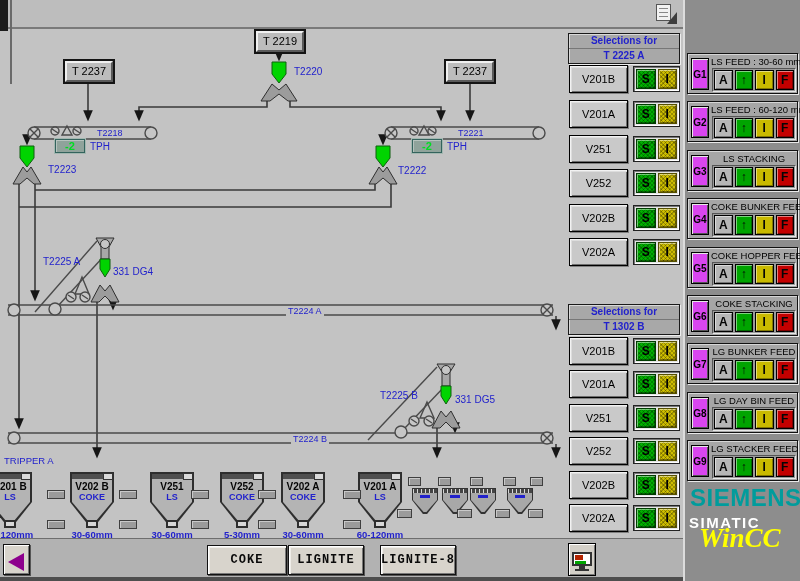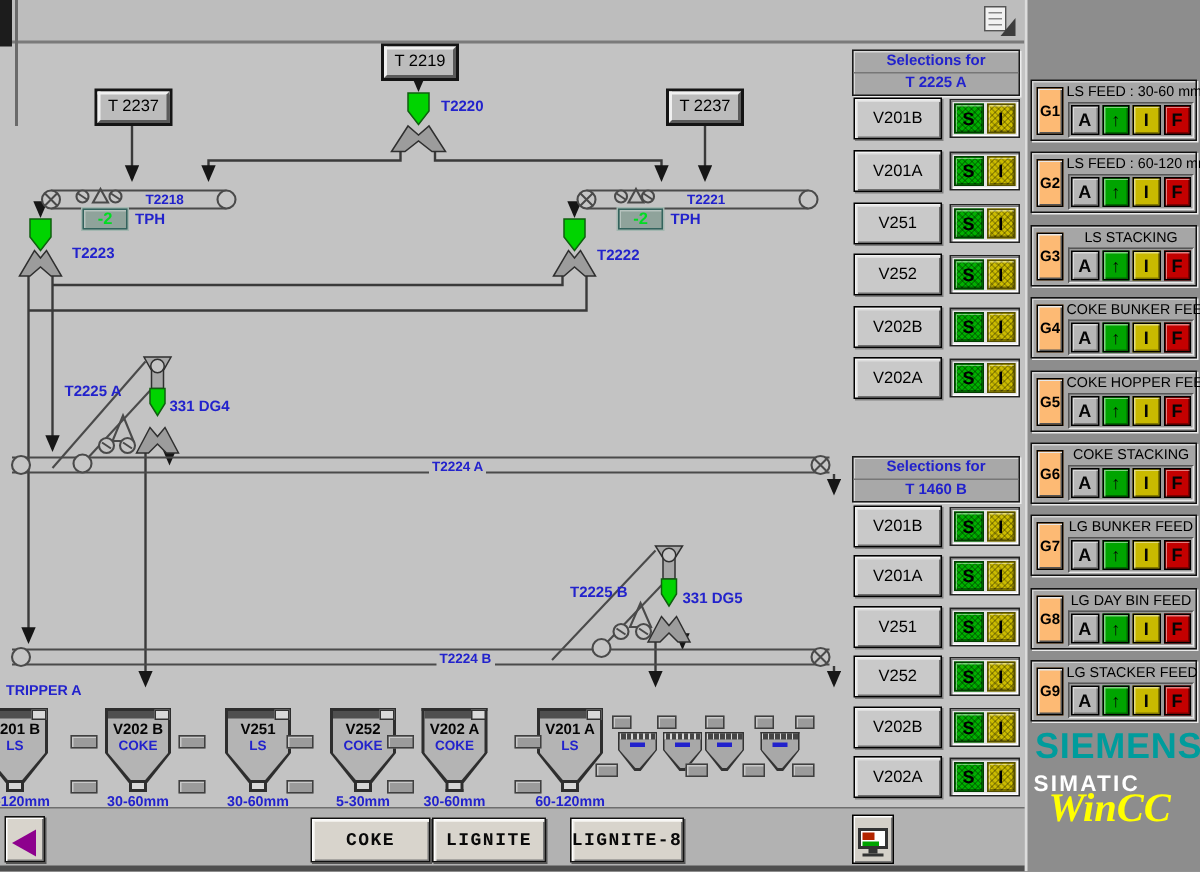--- a/index.html
+++ b/index.html
@@ -13,21 +13,21 @@
   #topband { position:absolute; left:0; top:0; width:683px; height:29px;
     background:#bdbdbd; border-bottom:2px solid #7a7a7a; }
   #topband-blackbar { position:absolute; left:0; top:0; width:8px; height:31px; background:#1c1c1c; }
   #topband-line { position:absolute; left:10px; top:0; width:2px; height:84px; background:#6a6a6a; }
   .docicon { position:absolute; left:655px; top:3px; width:22px; height:21px; }
   .doc-sheet { position:absolute; left:1px; top:1px; width:15px; height:17px; background:#f2f2f2; border:1px solid #555; }
   .doc-line { position:absolute; left:2px; width:9px; height:1px; background:#888; }
   .doc-pencil { position:absolute; right:0; bottom:0; width:0; height:0;
     border-left:10px solid transparent; border-bottom:12px solid #3d3d3d; }
   
-  .lbl { position:absolute; font-weight:bold; font-size:10px; color:#2222cc; white-space:nowrap; z-index:3;text-align:center; }
+  .lbl { position:absolute; font-weight:normal; font-size:10px; color:#2222cc; white-space:nowrap; z-index:3;text-align:center; }
   .lbl-belt { font-size:9px; background:#c3c3c3; padding:0 2px; }
   .tag { position:absolute; width:48px; height:21px; background:#bcbcbc;
     border:2px solid; border-color:#f0f0f0 #5a5a5a #5a5a5a #f0f0f0;
     box-shadow:0 0 0 2px #141414; color:#000; font-size:11px; text-align:center; line-height:17px; z-index:3; }
   .tphbox { position:absolute; width:30px; height:14px; background:#8fa39b;
     border:1px solid #33635d; box-shadow:inset 1px 1px 0 rgba(255,255,255,.35), 0 0 0 1px #a3b7b0;
     color:#00dd22; font-weight:bold; font-size:11px; text-align:center; line-height:12px; z-index:3; }
   #title-box { position:absolute; left:186px; top:144px; width:156px; height:21px;
     background:#d8d8d8; border:1px solid #8d8d8d; box-shadow:inset 1px 1px 0 #9b9b9b, inset -1px -1px 0 #fff;
     color:#1515cc; font-weight:bold; font-size:14px; letter-spacing:.5px; text-align:center; line-height:19px; z-index:3; }
@@ -71,21 +71,21 @@
     box-shadow:inset 1px 1px 0 rgba(255,255,255,.45), inset -1px -1px 0 rgba(0,0,0,.4); }
   .ibtn { flex:1; background:#cdbd00; border:1px solid #575000; font-weight:bold; font-size:12px; color:#000;
     box-shadow:inset 1px 1px 0 rgba(255,255,255,.45), inset -1px -1px 0 rgba(0,0,0,.4); }
   .hatch { background-image:repeating-linear-gradient(45deg,rgba(0,0,0,.25) 0 1px,transparent 1px 3px),
     repeating-linear-gradient(135deg,rgba(0,0,0,.25) 0 1px,transparent 1px 3px); }
   
   #rightpanel { position:absolute; left:683px; top:0; width:117px; height:581px;
     background:#8d8d8d; border-left:2px solid #dcdcdc; z-index:5; }
   .group { position:absolute; left:2px; width:111px; height:41px; background:#a6a6a6;
     border:1px solid #111; box-shadow:inset 1px 1px 0 #d6d6d6, 1px 1px 0 #e9e9e9; }
-  .gbtn { position:absolute; left:3px; top:4px; width:18px; height:32px; background:#fdba74;
+  .gbtn { position:absolute; left:3px; top:4px; width:18px; height:32px; background:#d946ef;
     border:1px solid #000; box-shadow:inset 1px 1px 0 #e8e8e8, inset -1px -1px 0 #555;
     font-weight:bold; font-size:10px; color:#000; }
   .gtitle { position:absolute; left:23px; top:2px; width:86px; text-align:center;
     font-size:9.5px; color:#000; white-space:nowrap; }
   .gbtns { position:absolute; left:24px; top:14px; width:84px; height:24px; background:#9a9a9a;
     border:1px solid; border-color:#555 #e8e8e8 #e8e8e8 #555; display:flex; gap:2px; padding:1px; }
   .gb { flex:1; border:1px solid #000; font-weight:bold; font-size:12px; color:#050505; text-align:center;
     box-shadow:inset 1px 1px 0 rgba(255,255,255,.5), inset -1px -1px 0 rgba(0,0,0,.35); line-height:18px; }
   .gb-a { background:#b6b6b6; }
   .gb-up { background:#00a400; }
@@ -447,21 +447,21 @@
     <button class="ibtn hatch">I</button>
   </span>
   <button class="vbtn" style="top:238px">V202A</button>
   <span class="si" style="top:239px">
     <button class="sbtn hatch">S</button>
     <button class="ibtn hatch">I</button>
   </span>
 
   <div class="selhdr" style="top:304px">
     <div>Selections for</div>
-      <div>T 1460 B</div>
+      <div>T 1302 B</div>
   </div>
   <button class="vbtn" style="top:337px">V201B</button>
   <span class="si" style="top:338px">
     <button class="sbtn hatch">S</button>
     <button class="ibtn hatch">I</button>
   </span>
   <button class="vbtn" style="top:370px">V201A</button>
   <span class="si" style="top:371px">
     <button class="sbtn hatch">S</button>
     <button class="ibtn hatch">I</button>

